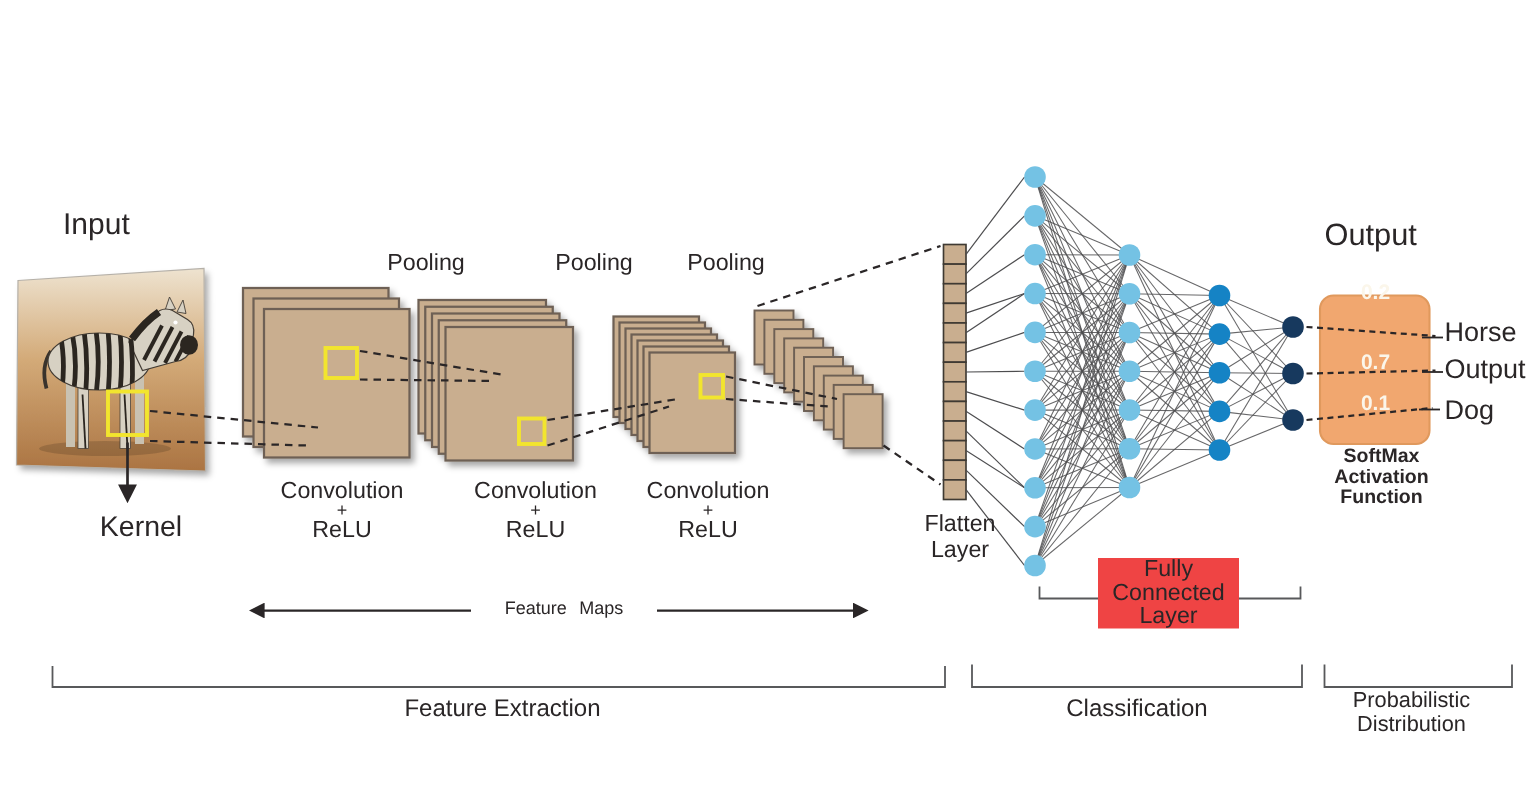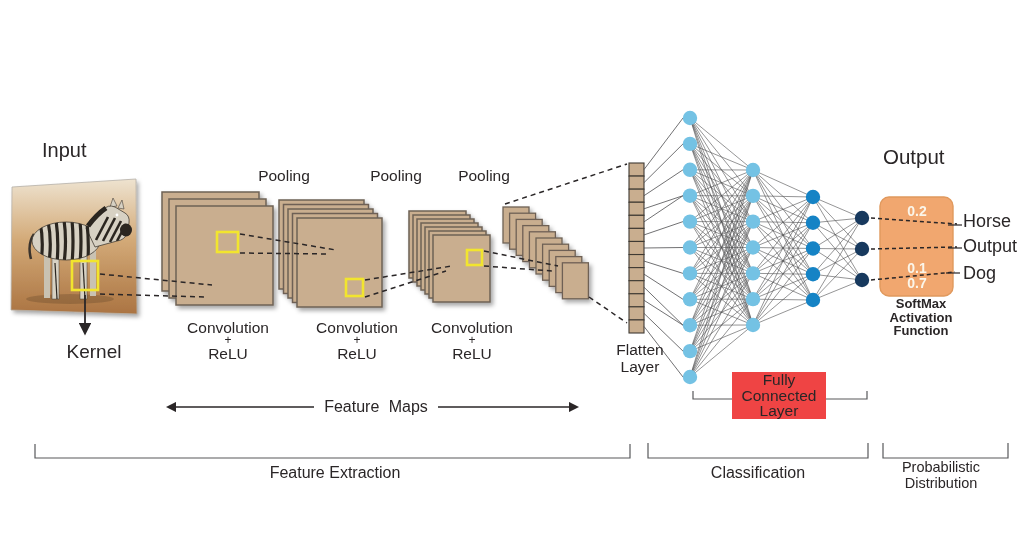--- a/index.html
+++ b/index.html
@@ -9,27 +9,27 @@
   .lbl{position:absolute;white-space:nowrap;}
   .ctr{text-align:center;white-space:normal;}
   .title{left:0;top:50px;width:994px;text-align:center;font-size:21px;font-weight:bold;word-spacing:7px;letter-spacing:.2px;}
   .input-label{left:42px;top:139px;font-size:20px;}
   .kernel-label{left:56px;top:341px;width:76px;text-align:center;font-size:19px;}
   .pooling{top:167px;width:84px;text-align:center;font-size:15.5px;}
   .pool0{left:242px;} .pool1{left:354px;} .pool2{left:442px;}
   .convblk{top:320px;width:112px;text-align:center;font-size:15.5px;line-height:15px;}
   .conv0{left:172px;} .conv1{left:301px;} .conv2{left:416px;}
   .plusline{font-size:12px;line-height:11px;}
-  .featmaps{left:314px;top:398px;width:124px;text-align:center;font-size:16px;word-spacing:5px;background:#fff;}
+  .featmaps{left:314px;top:398px;width:124px;text-align:center;font-size:12px;word-spacing:5px;background:#fff;}
   .flatten{left:600px;top:342px;width:80px;text-align:center;font-size:15.5px;line-height:16.5px;}
   .fclbl{left:732px;top:372px;width:94px;text-align:center;font-size:15.5px;line-height:15.5px;background:#ef4444;}
   .outlbl{left:883px;top:145px;font-size:20.5px;}
   .softmax{left:874px;top:297px;width:94px;text-align:center;font-size:13px;line-height:13.5px;font-weight:700;}
   .score{position:absolute;left:899px;width:36px;text-align:center;font-size:14px;font-weight:bold;color:#fbf6ea;}
-  .sc0{top:203px;} .sc1{top:233px;margin-top:42px;} .sc2{top:260px;}
+  .sc0{top:186px;} .sc1{top:233px;} .sc2{top:260px;}
   .clsname{position:absolute;left:963px;font-size:18px;}
   .cn0{top:211px;} .cn1{top:236px;} .cn2{top:263px;}
   .section{top:464px;text-align:center;font-size:16px;}
   .sec-fe{left:235px;width:200px;}
   .sec-cl{left:658px;width:200px;}
   .sec-pd{left:881px;top:460px;width:120px;font-size:14.5px;line-height:15.5px;}
 </style>
 </head>
 <body>
 

